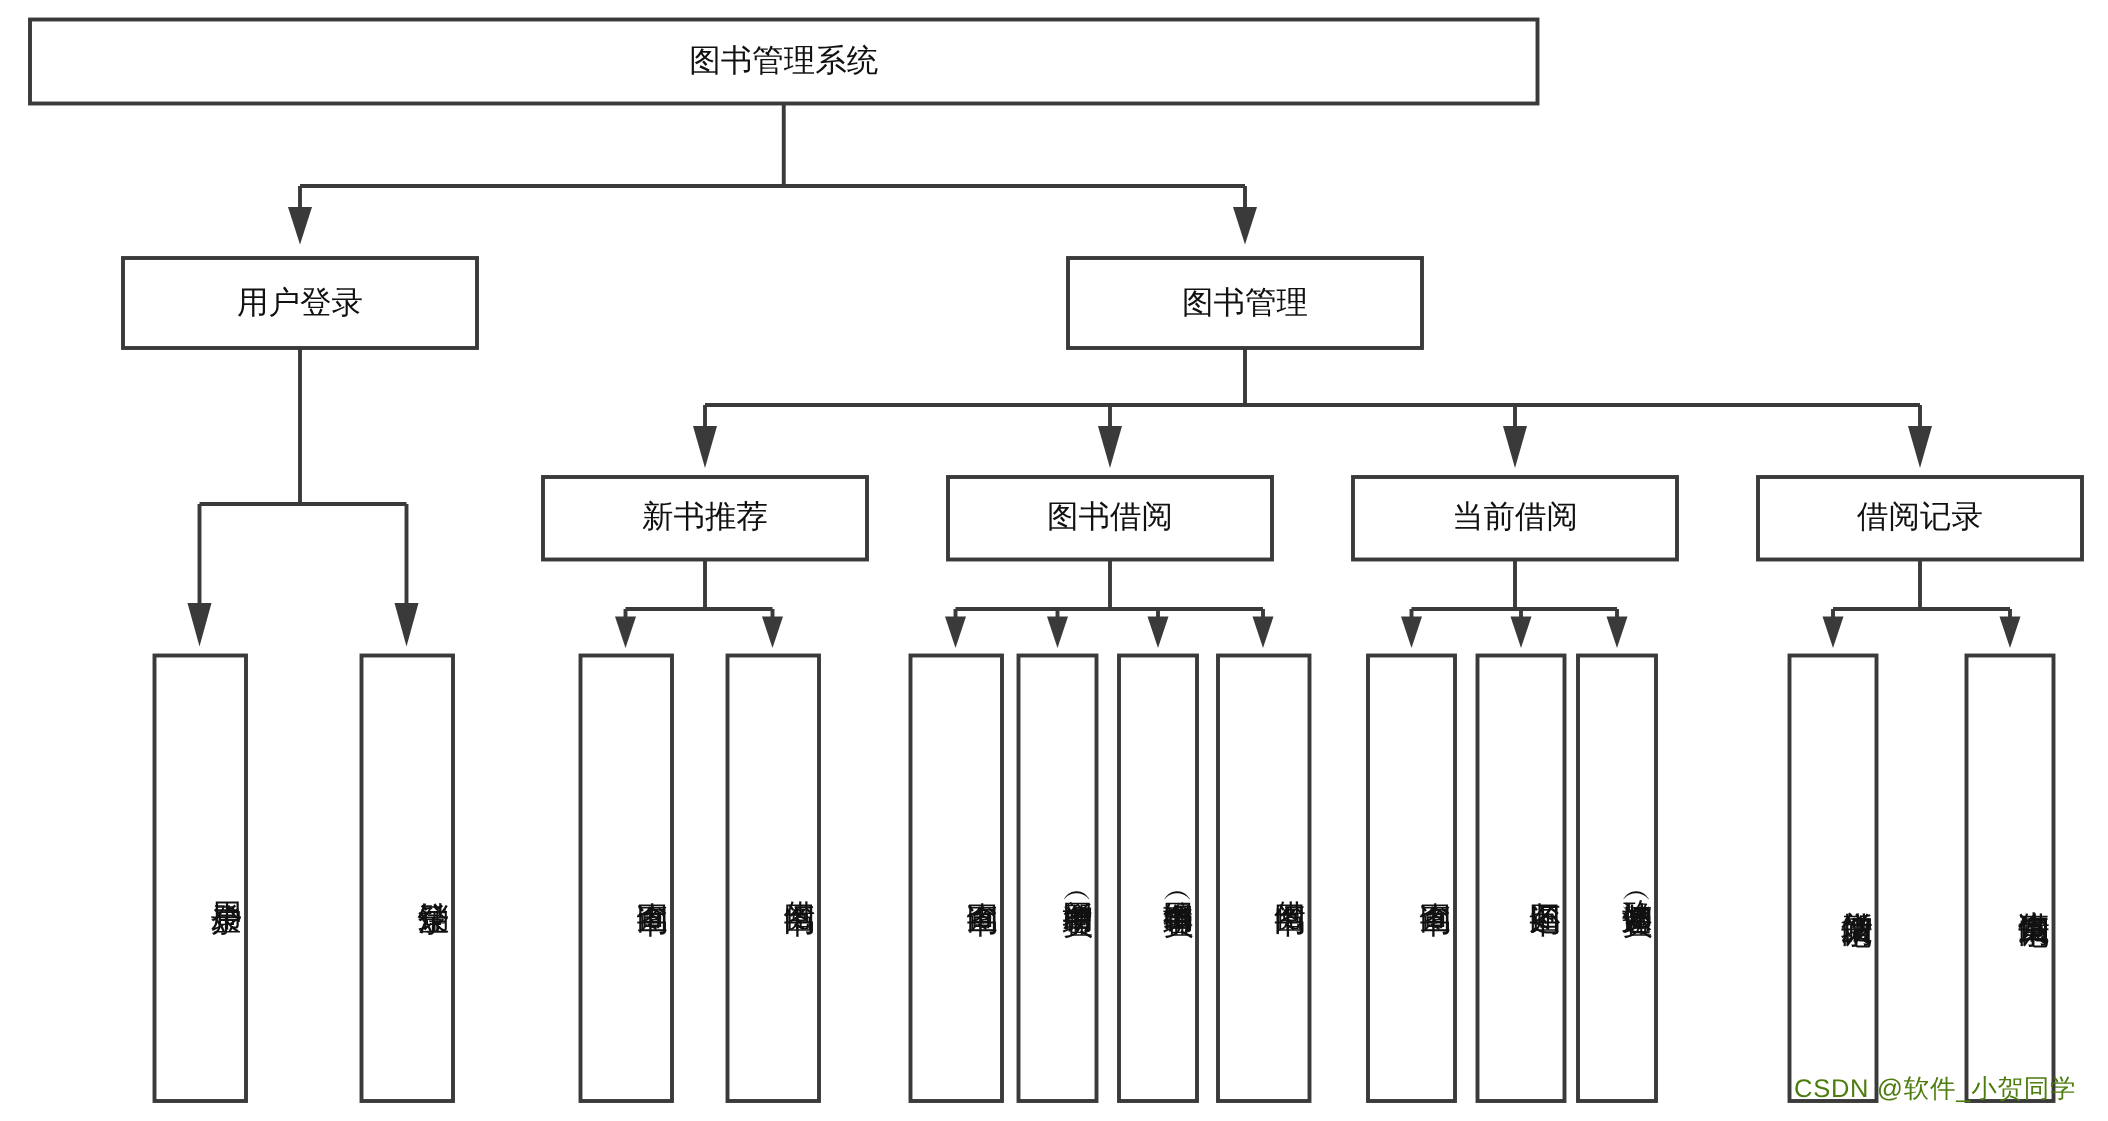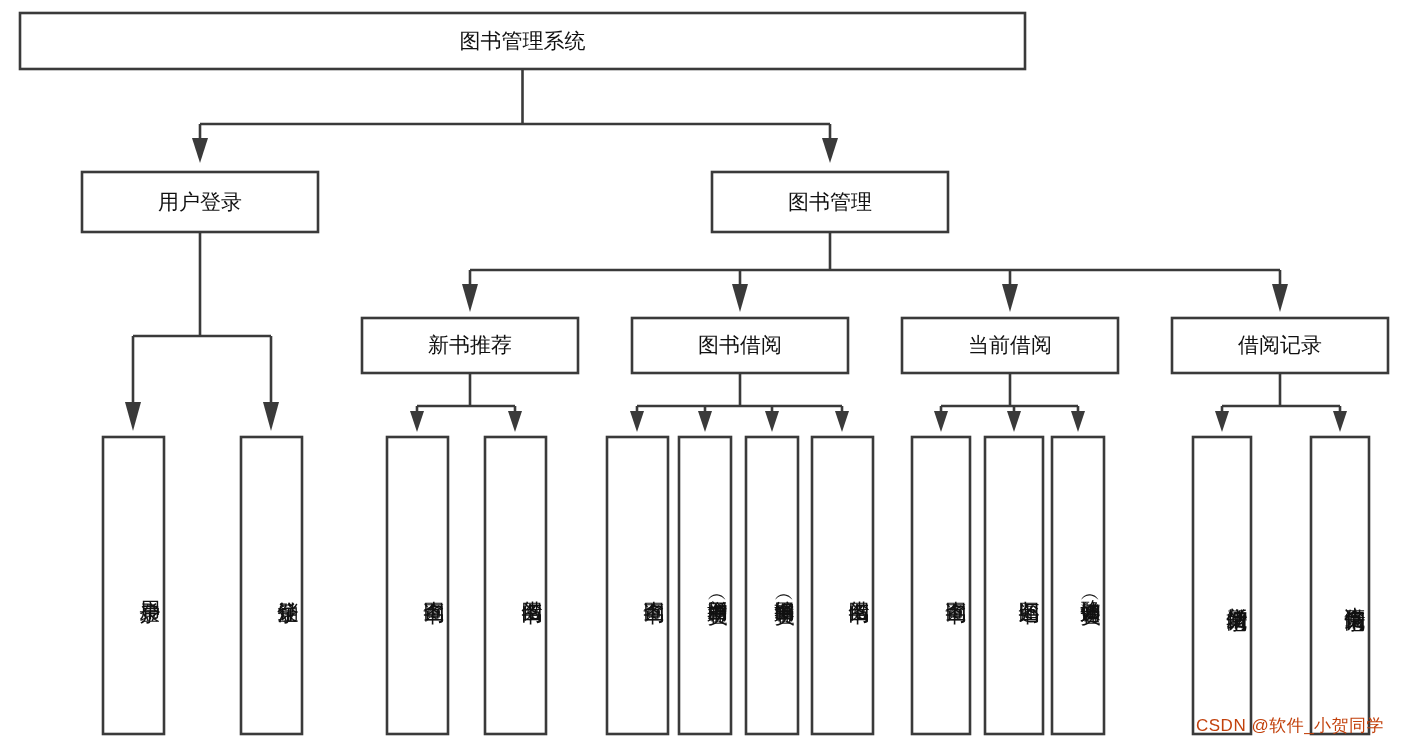--- a/index.html
+++ b/index.html
@@ -60,21 +60,21 @@
     line-height: 1.32;
     color: #111111;
     letter-spacing: 1px;
     white-space: nowrap;
     pointer-events: none;
   }
   .watermark {
     position: absolute;
     font-family: "Liberation Sans", "DejaVu Sans", sans-serif;
     font-size: 17px;
-    color: #c2410c;
+    color: #4d7c0f;
     letter-spacing: 0.5px;
     white-space: nowrap;
   }
 </style>
 </head>
 <body>
 
 <div id="diagram-root">
 
   <svg id="tree-svg" viewBox="0 0 1405 747" xmlns="http://www.w3.org/2000/svg">

